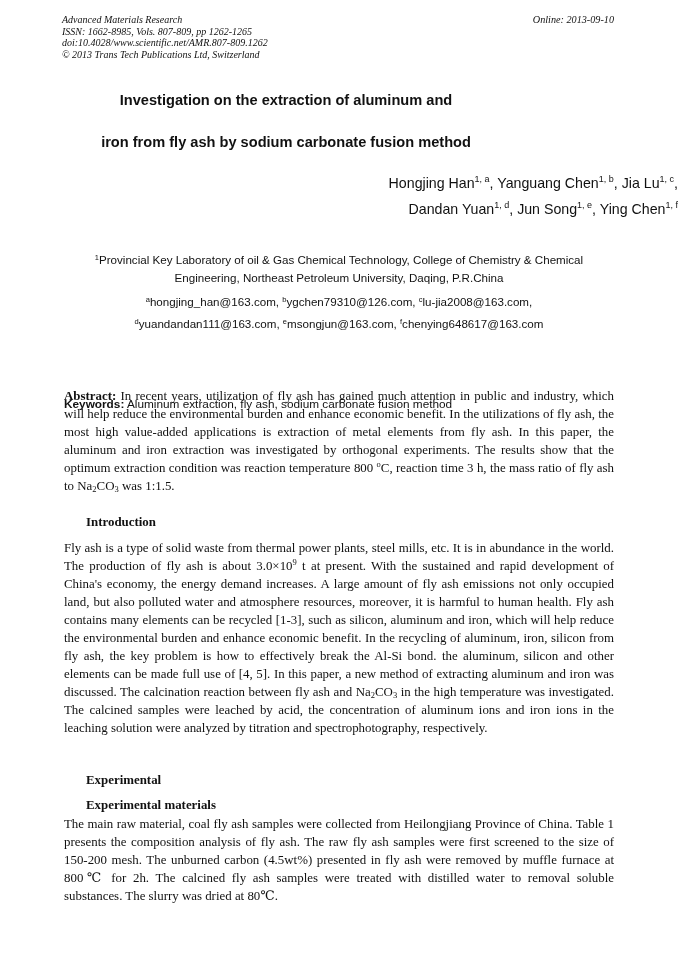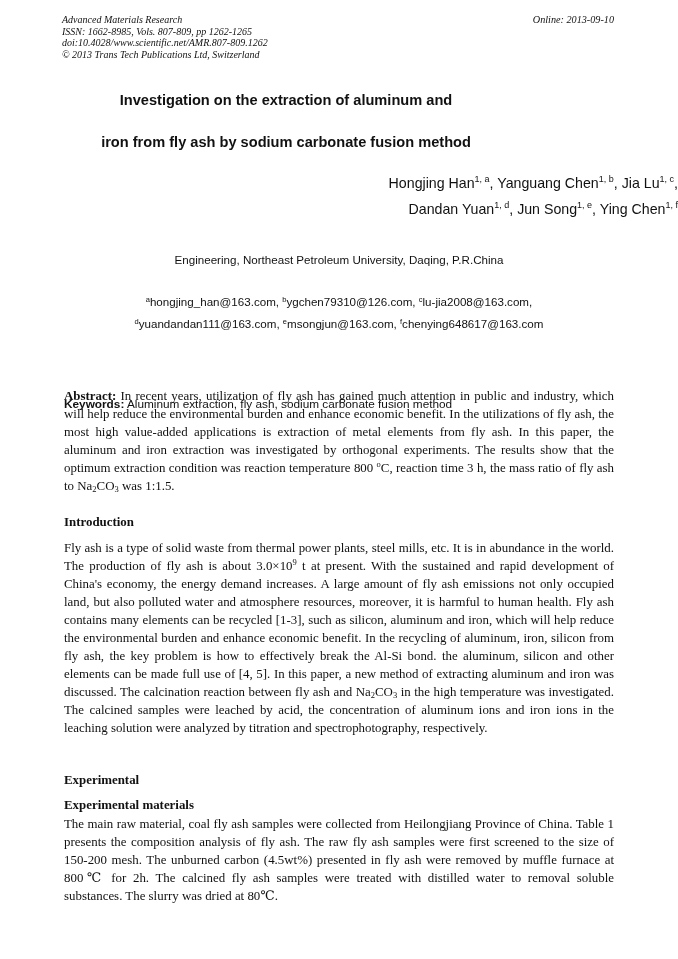--- a/index.html
+++ b/index.html
@@ -9,21 +9,21 @@
   .header-left { position: absolute; left: 62px; top: 14px; font-size: 10px; line-height: 11.6px; font-style: italic; }
   .header-right { position: absolute; right: 64px; top: 14px; font-size: 10.2px; line-height: 11.6px; font-style: italic; }
   .title { position: absolute; left: 0; width: 572px; text-align: center; font-weight: bold; font-size: 14.6px; }
   .authors { position: absolute; left: 0; width: 678px; text-align: right; font-size: 14.2px; }
   .authors sup { font-size: 9px; vertical-align: 6px; line-height: 0; }
   .affil { position: absolute; left: 0; width: 678px; text-align: center; font-size: 11.6px; line-height: 18px; }
   .affil sup { font-size: 7.5px; vertical-align: 4px; line-height: 0; }
   .block { position: absolute; left: 64px; width: 550px; }
   .para { font-size: 12.9px; line-height: 18px; text-align: justify; }
   .kw { font-size: 11.8px; margin-top: 43px; }
-  .heading { font-weight: bold; font-size: 12.9px; }
+  .heading { font-weight: bold; font-size: 12.9px; margin-left: 22px; }
   sub { font-size: 8.5px; vertical-align: -2px; line-height: 0; }
   .para sup { font-size: 8.5px; vertical-align: 5px; line-height: 0; }
 </style>
 </head>
 <body>
 
 <div class="header-left serif">
   <div>Advanced Materials Research</div>
   <div>ISSN: 1662-8985, Vols. 807-809, pp 1262-1265</div>
   <div>doi:10.4028/www.scientific.net/AMR.807-809.1262</div>
@@ -39,20 +39,21 @@
   <span>Yanguang Chen</span><sup>1, b</sup>,
   <span>Jia Lu</span><sup>1, c</sup>,
 </div>
 <div class="authors sans" style="top:201px;">
   <span>Dandan Yuan</span><sup>1, d</sup>,
   <span>Jun Song</span><sup>1, e</sup>,
   <span>Ying Chen</span><sup>1, f</sup>
 </div>
 
 <div class="affil sans" style="top:251px;">
+  <div><sup>1</sup><span>Provincial Key Laboratory of oil &amp; Gas Chemical Technology, College of Chemistry &amp; Chemical</span></div>
   <div>Engineering, Northeast Petroleum University, Daqing, P.R.China</div>
 </div>
 <div class="affil sans" style="top:293px;">
   <sup>a</sup><span>hongjing_han@163.com</span>,
   <sup>b</sup><span>ygchen79310@126.com</span>,
   <sup>c</sup><span>lu-jia2008@163.com</span>,
 </div>
 <div class="affil sans" style="top:315px;">
   <sup>d</sup><span>yuandandan111@163.com</span>,
   <sup>e</sup><span>msongjun@163.com</span>,

